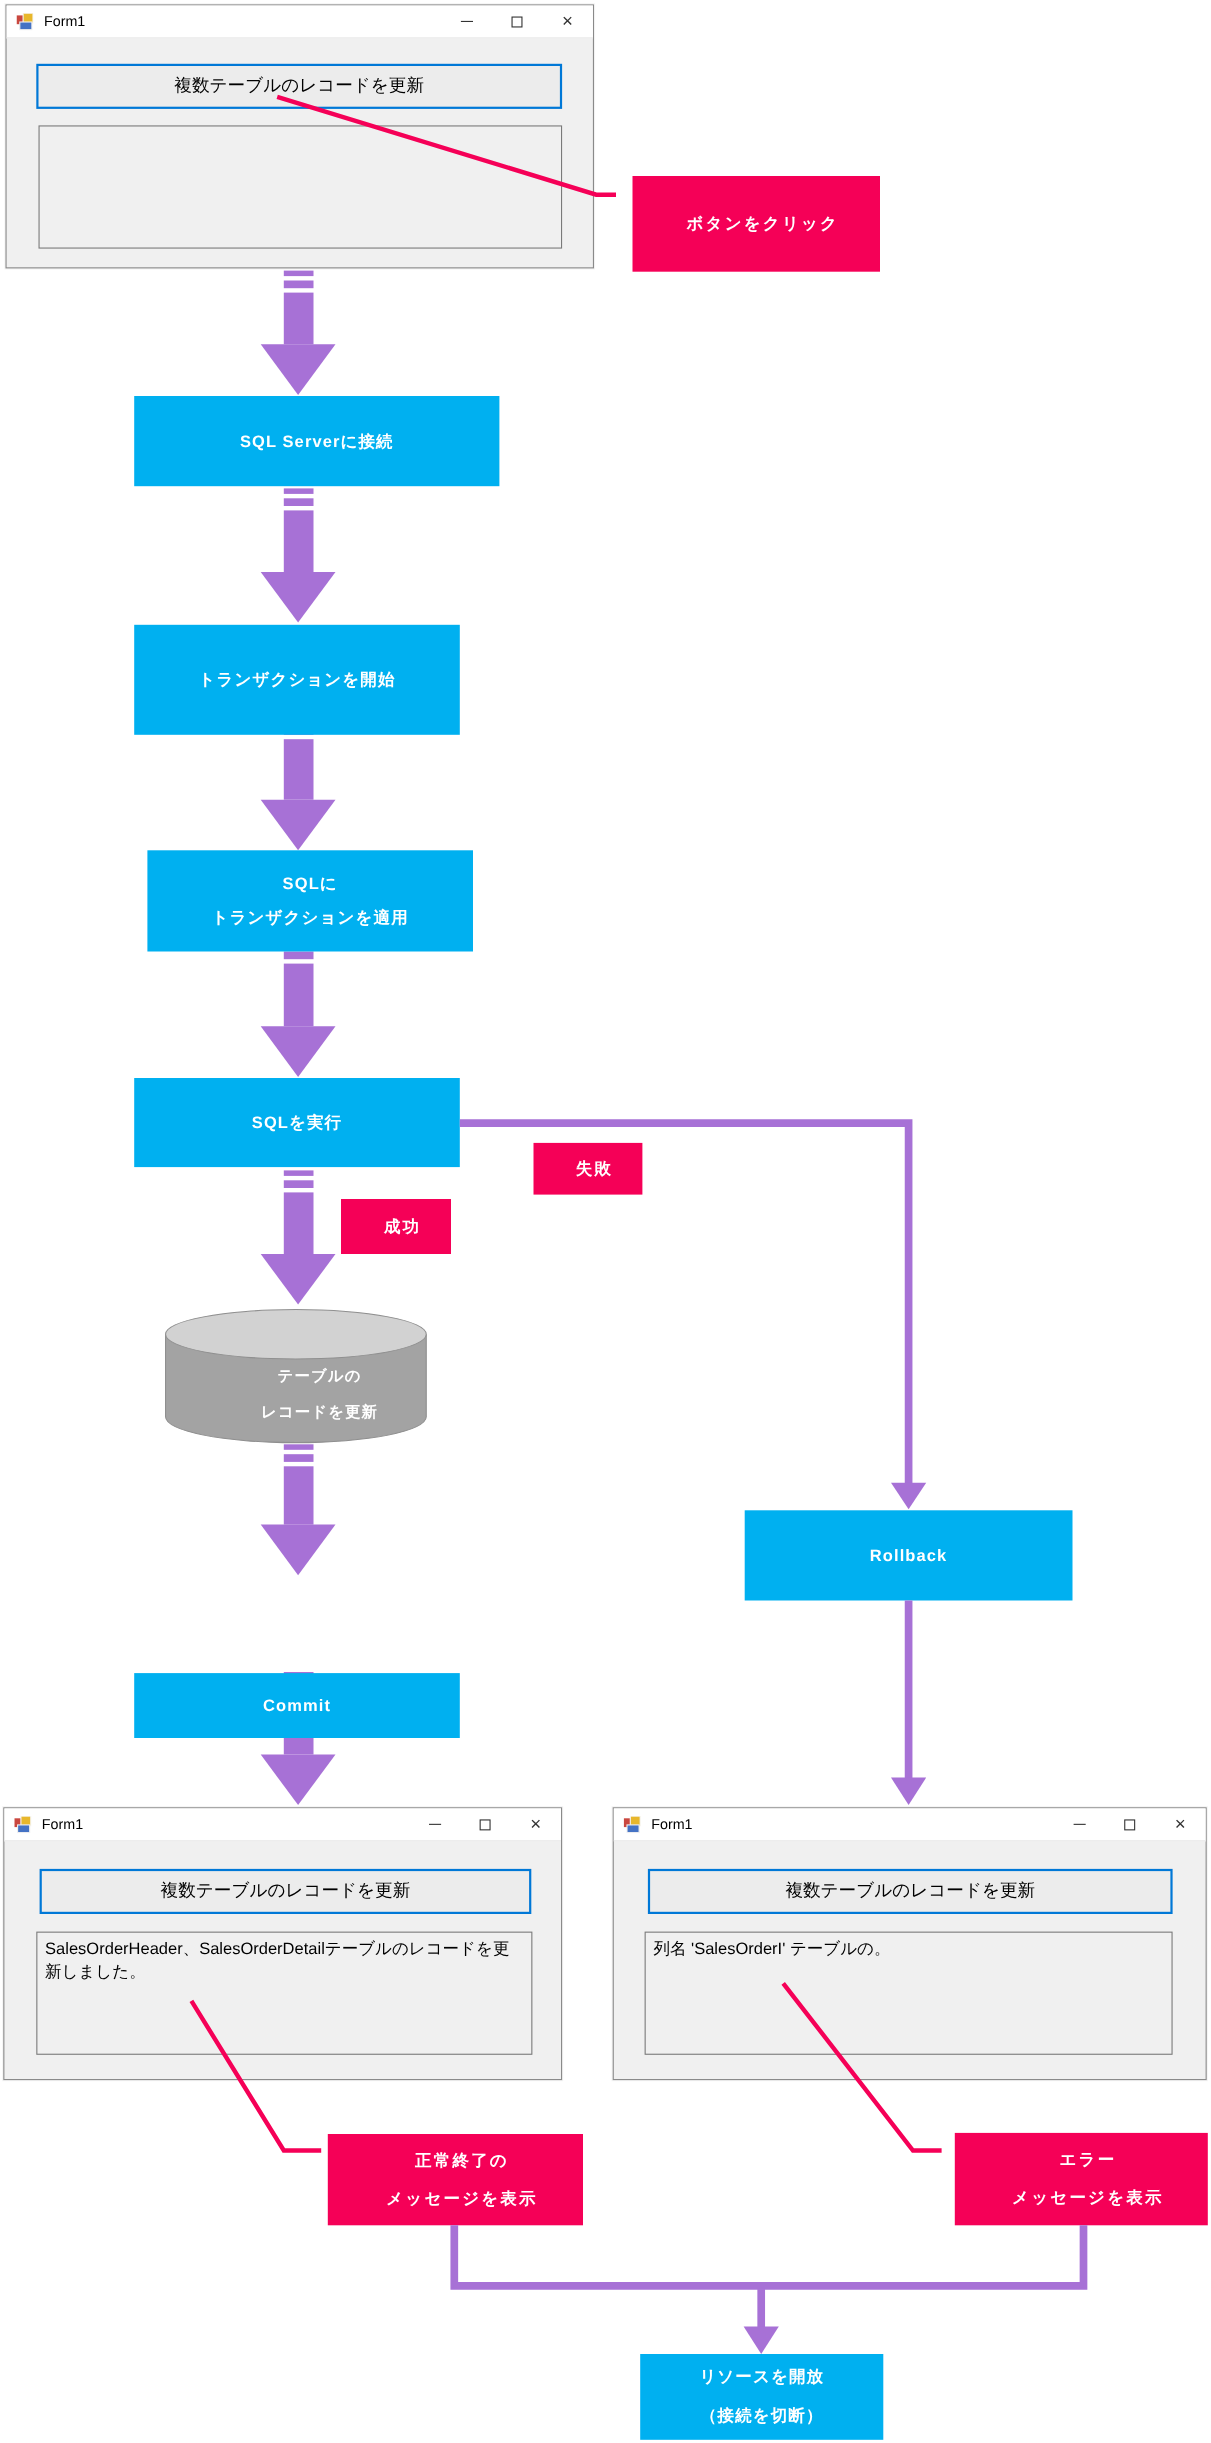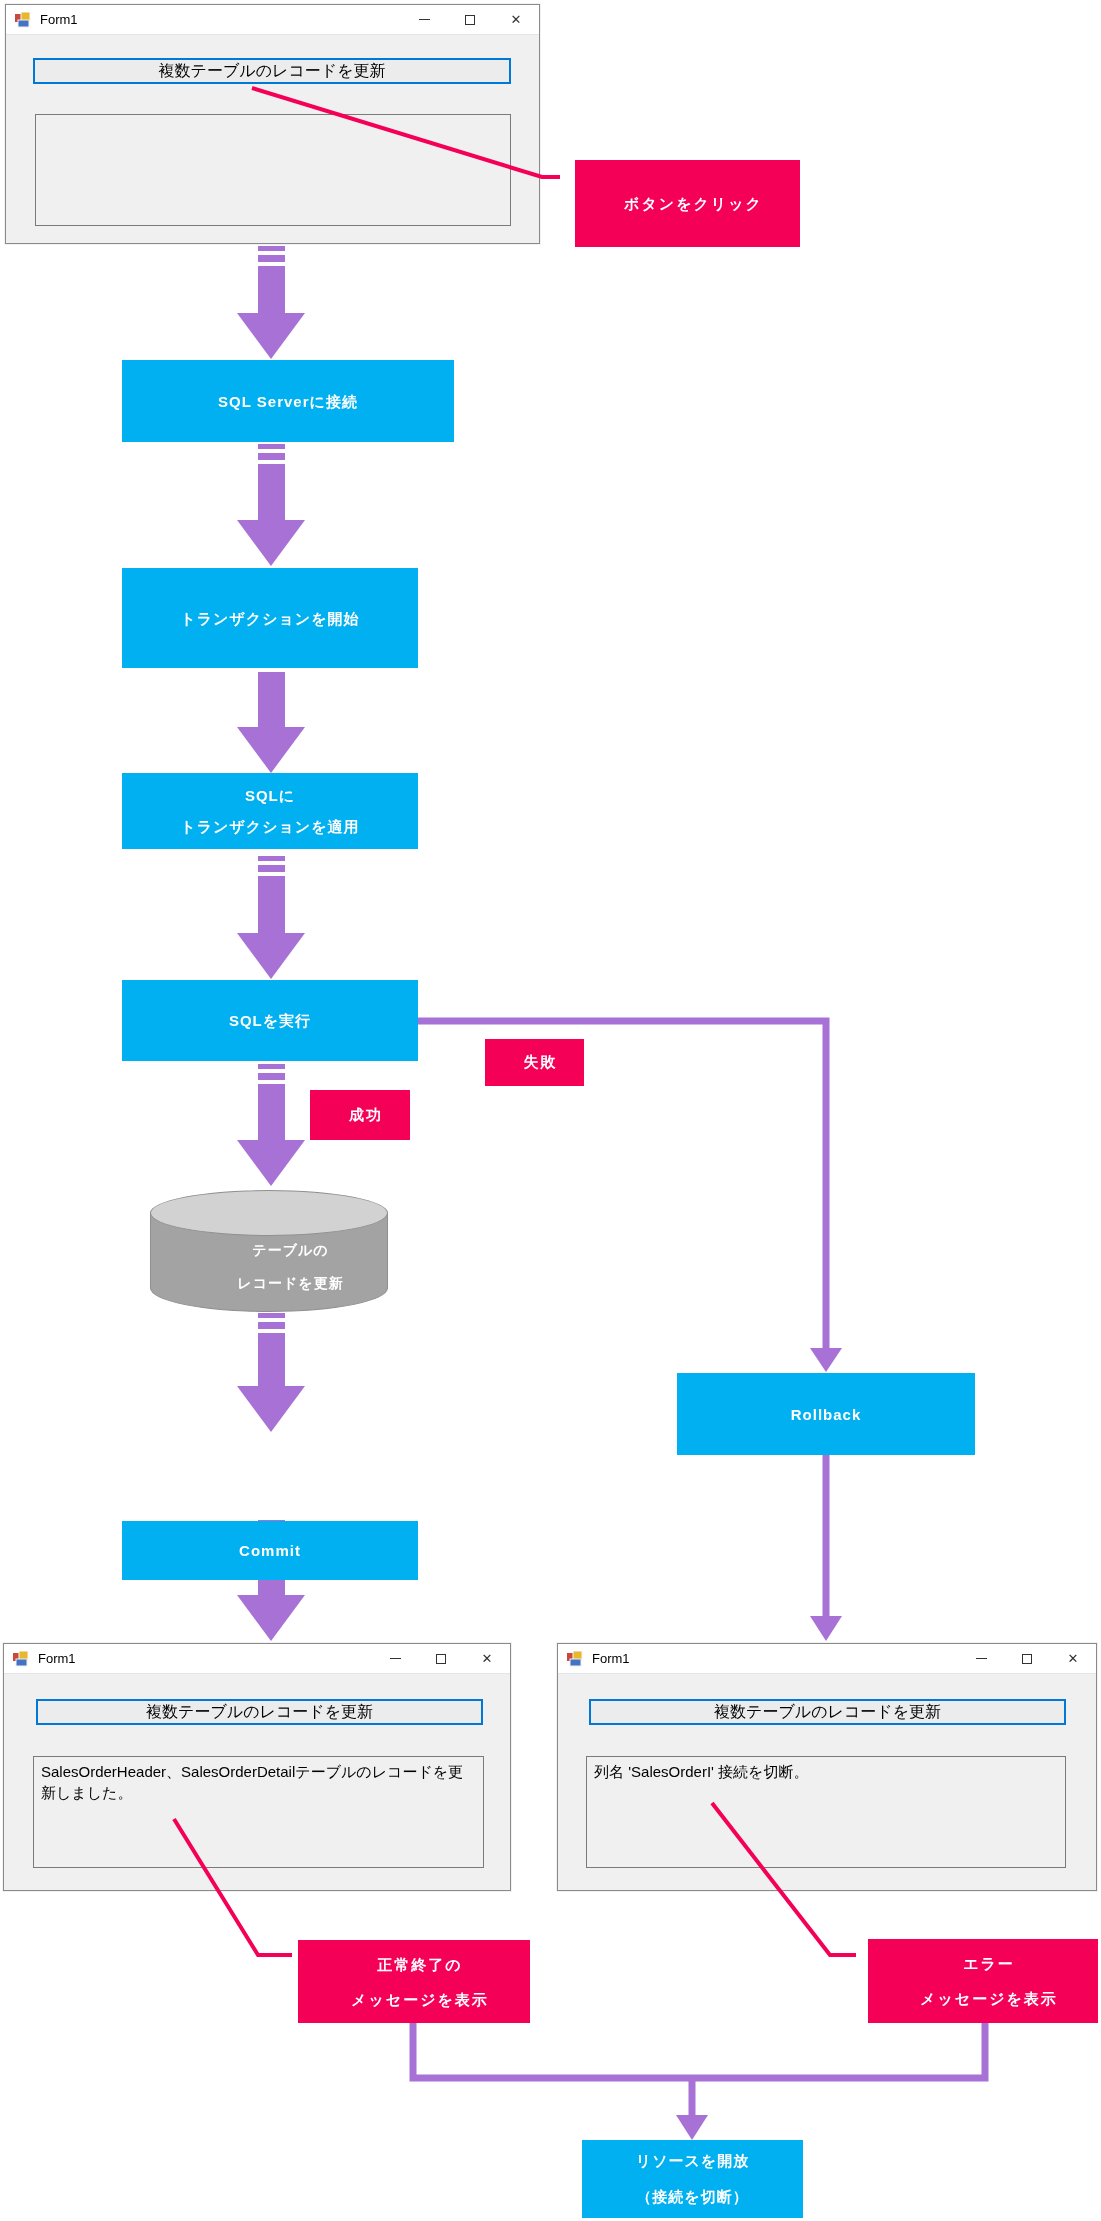--- a/index.html
+++ b/index.html
@@ -16,21 +16,21 @@
   
   .win{position:absolute;background:var(--formbg);border:1px solid var(--formborder);box-shadow:0 0 0 1px rgba(0,0,0,0.05);}
   .win-titlebar{position:relative;height:30px;background:#ffffff;border-bottom:1px solid #e5e5e5;display:flex;align-items:center;}
   .win-icon{width:17px;height:16px;margin-left:9px;display:inline-block;flex:0 0 auto;}
   .win-title{margin-left:8px;font-size:13px;color:#000;}
   .win-controls{position:absolute;right:0;top:0;height:100%;display:flex;align-items:stretch;}
   .win-ctl{width:46px;display:flex;align-items:center;justify-content:center;color:#222;}
   .glyph-min{display:inline-block;width:11px;height:1px;background:#333;}
   .glyph-max{display:inline-block;width:10px;height:10px;border:1px solid #333;background:transparent;}
   .glyph-close{font-size:13px;line-height:1;color:#333;}
-  .win-button{position:absolute;height:26px;background:#ececec;border:2px solid #0078d7;color:#000;font-size:16px;font-family:"Liberation Sans",sans-serif;text-align:center;display:flex;align-items:center;justify-content:center;cursor:pointer;}
+  .win-button{position:absolute;height:41px;background:#ececec;border:2px solid #0078d7;color:#000;font-size:16px;font-family:"Liberation Sans",sans-serif;text-align:center;display:flex;align-items:center;justify-content:center;cursor:pointer;}
   .win-textarea{position:absolute;border:1px solid #7a7a7a;background:var(--formbg);font-size:15px;line-height:1.4;color:#000;padding:4px 7px;overflow:hidden;}
 
   
   .pbox{position:absolute;background:var(--cyan);color:#fff;font-weight:bold;font-size:15px;display:flex;flex-direction:column;align-items:center;justify-content:center;text-align:center;letter-spacing:1px;}
   .pbox .ln{line-height:31px;}
   .pbox-tall .ln{line-height:36px;}
   .plabel{position:absolute;background:var(--pink);color:#fff;font-weight:bold;font-size:15px;display:flex;flex-direction:column;align-items:center;justify-content:center;text-align:center;letter-spacing:2px;padding-left:12px;}
   .plabel .ln{line-height:35px;}
 
   
@@ -126,21 +126,21 @@
       <div class="shaft"></div>
       <div class="head"></div>
     </div>
 
   <div class="pbox" style="left:122px;top:360px;width:332px;height:82px">
     <span class="ln">SQL Serverに接続</span>
   </div>
   <div class="pbox" style="left:122px;top:568px;width:296px;height:100px">
     <span class="ln">トランザクションを開始</span>
   </div>
-  <div class="pbox" style="left:122px;top:773px;width:296px;height:76px">
+  <div class="pbox" style="left:134px;top:773px;width:296px;height:92px">
     <span class="ln">SQLに</span>
     <span class="ln">トランザクションを適用</span>
   </div>
   <div class="pbox" style="left:122px;top:980px;width:296px;height:81px">
     <span class="ln">SQLを実行</span>
   </div>
   <div class="pbox" style="left:122px;top:1521px;width:296px;height:59px">
     <span class="ln">Commit</span>
   </div>
   <div class="pbox" style="left:677px;top:1373px;width:298px;height:82px">
@@ -209,21 +209,21 @@
           </span>
         <span class="win-ctl">
             <span class="glyph-max"></span>
           </span>
         <span class="win-ctl">
             <span class="glyph-close">✕</span>
           </span>
       </span>
     </div>
     <div class="win-button" style="left:31px;top:55px;width:477px">複数テーブルのレコードを更新</div>
-    <div class="win-textarea" style="left:28px;top:112px;width:480px;height:112px">列名 'SalesOrderI' 接続を切断。</div>
+    <div class="win-textarea" style="left:28px;top:112px;width:480px;height:112px">列名 'SalesOrderI' テーブルの。</div>
   </div>
 
   <div class="plabel" style="left:298px;top:1940px;width:232px;height:83px">
     <span class="ln">正常終了の</span>
     <span class="ln">メッセージを表示</span>
   </div>
   <div class="plabel" style="left:868px;top:1939px;width:230px;height:84px">
     <span class="ln">エラー</span>
     <span class="ln">メッセージを表示</span>
   </div>

